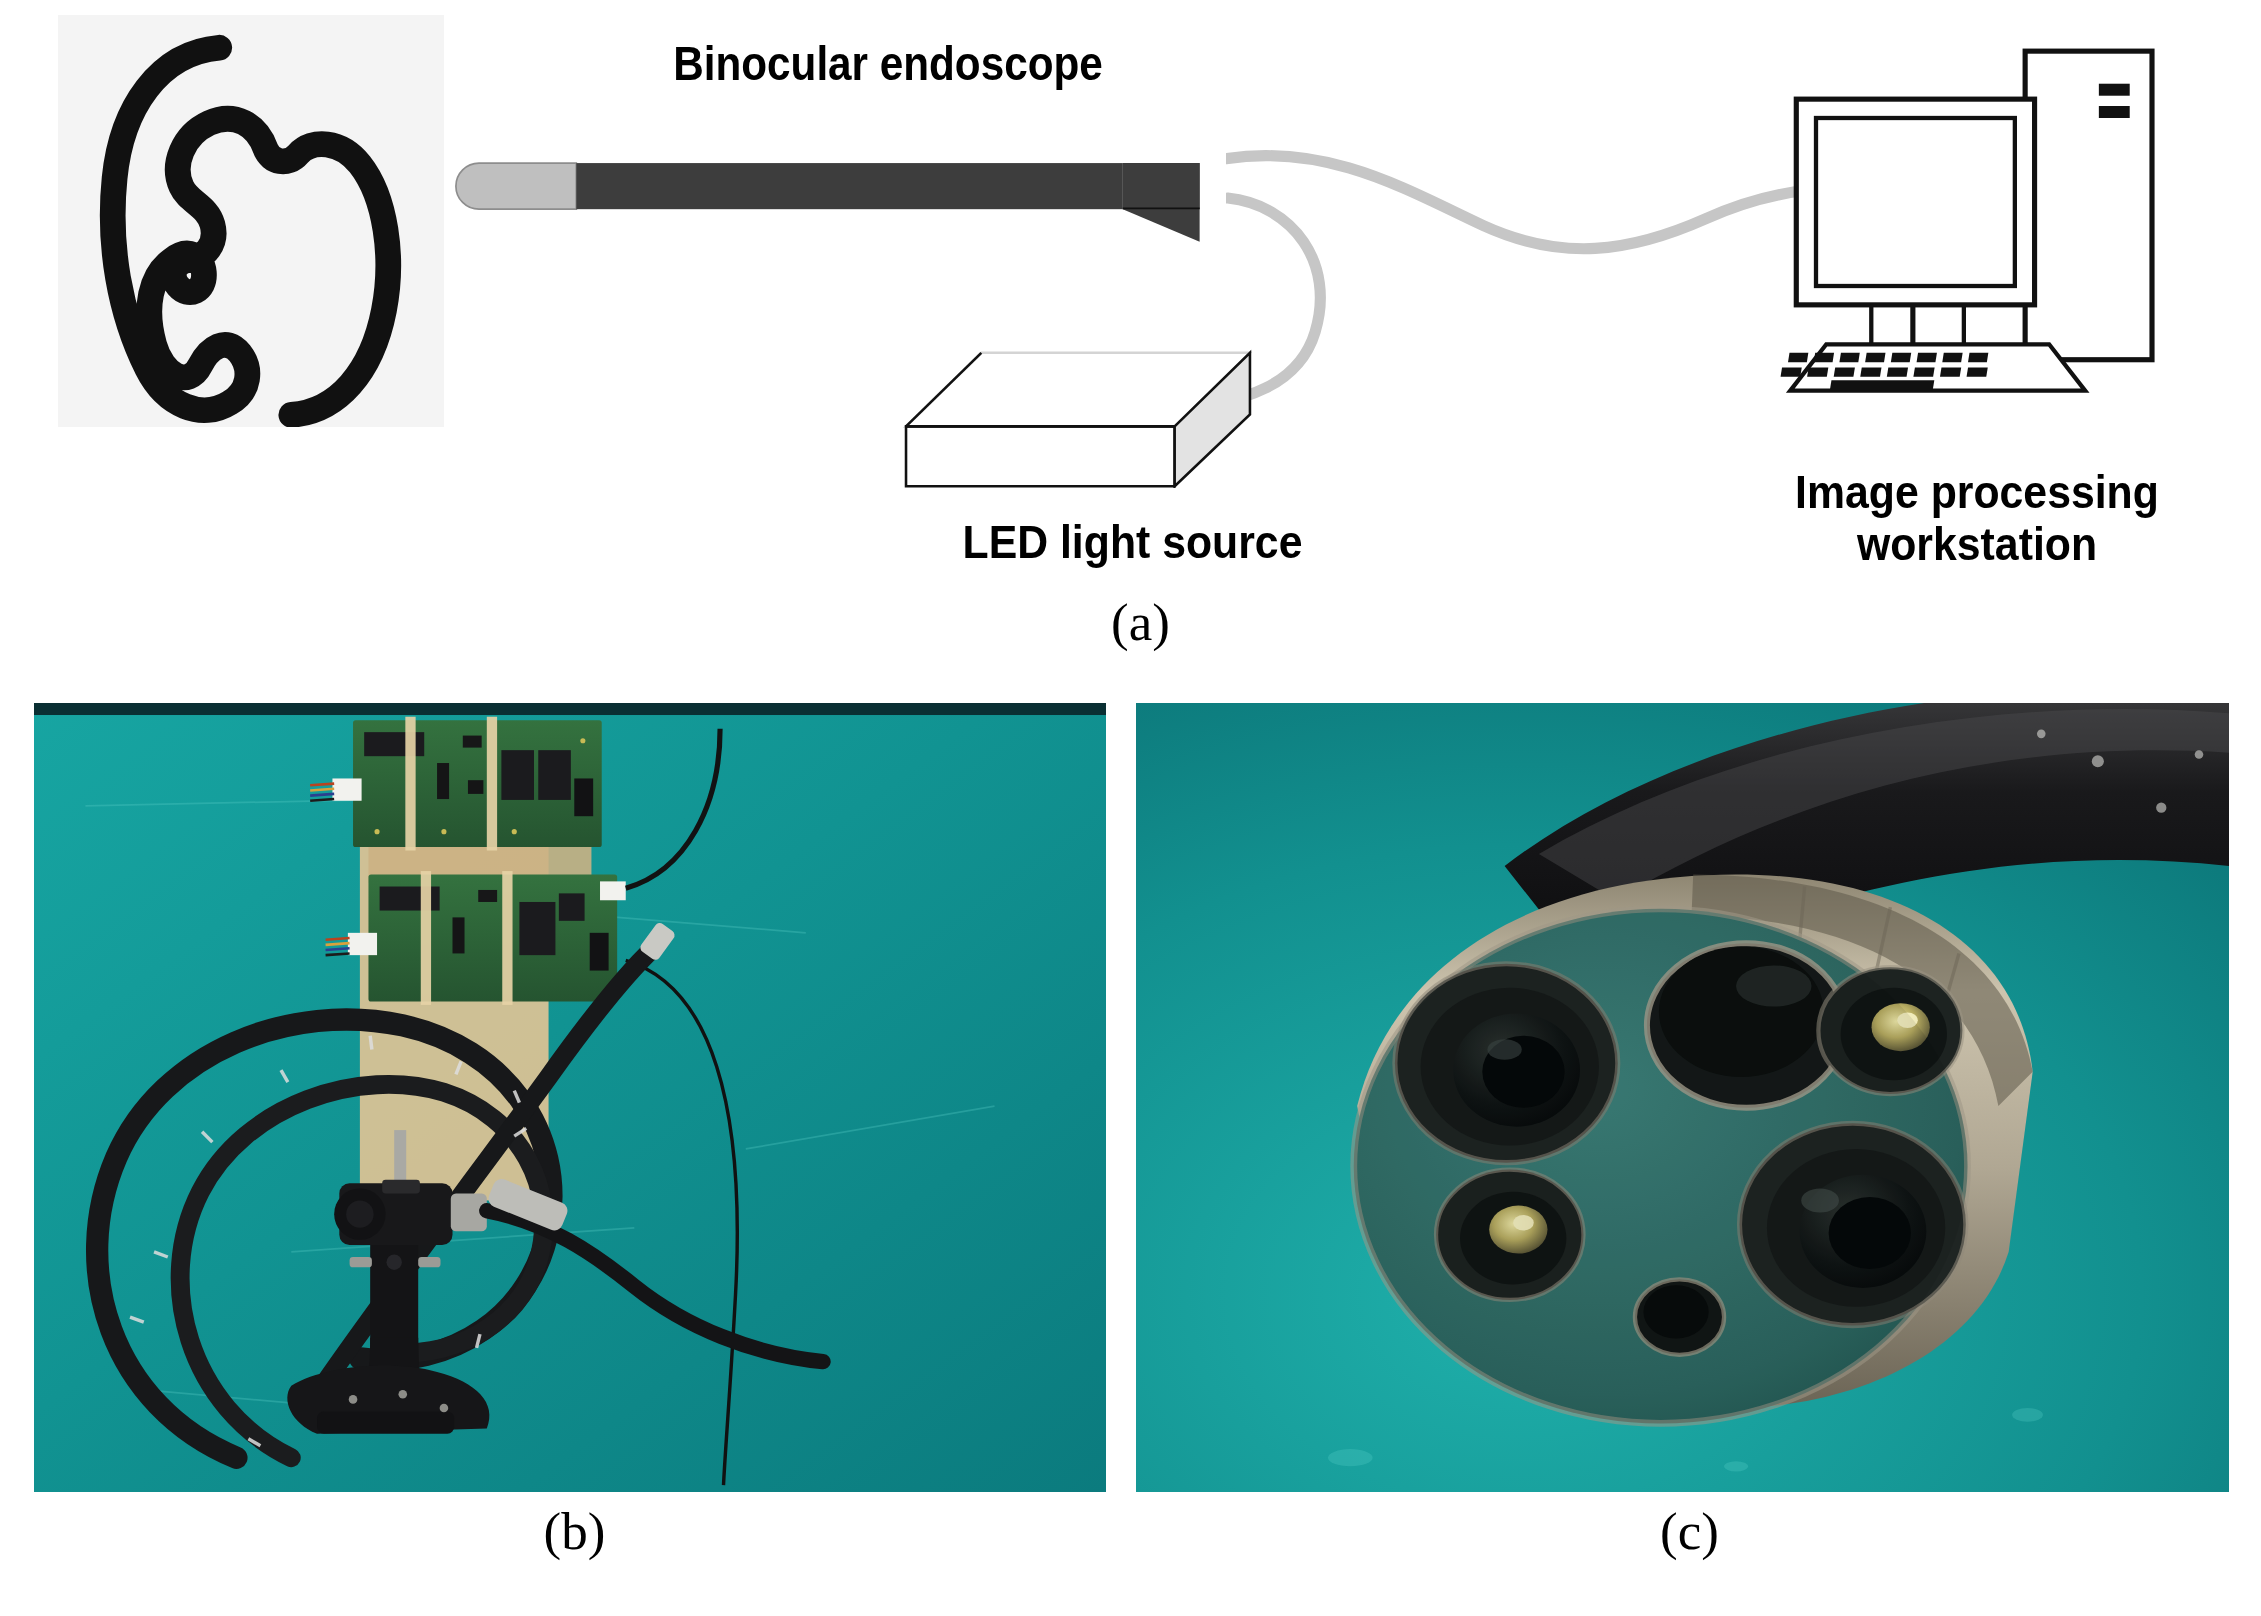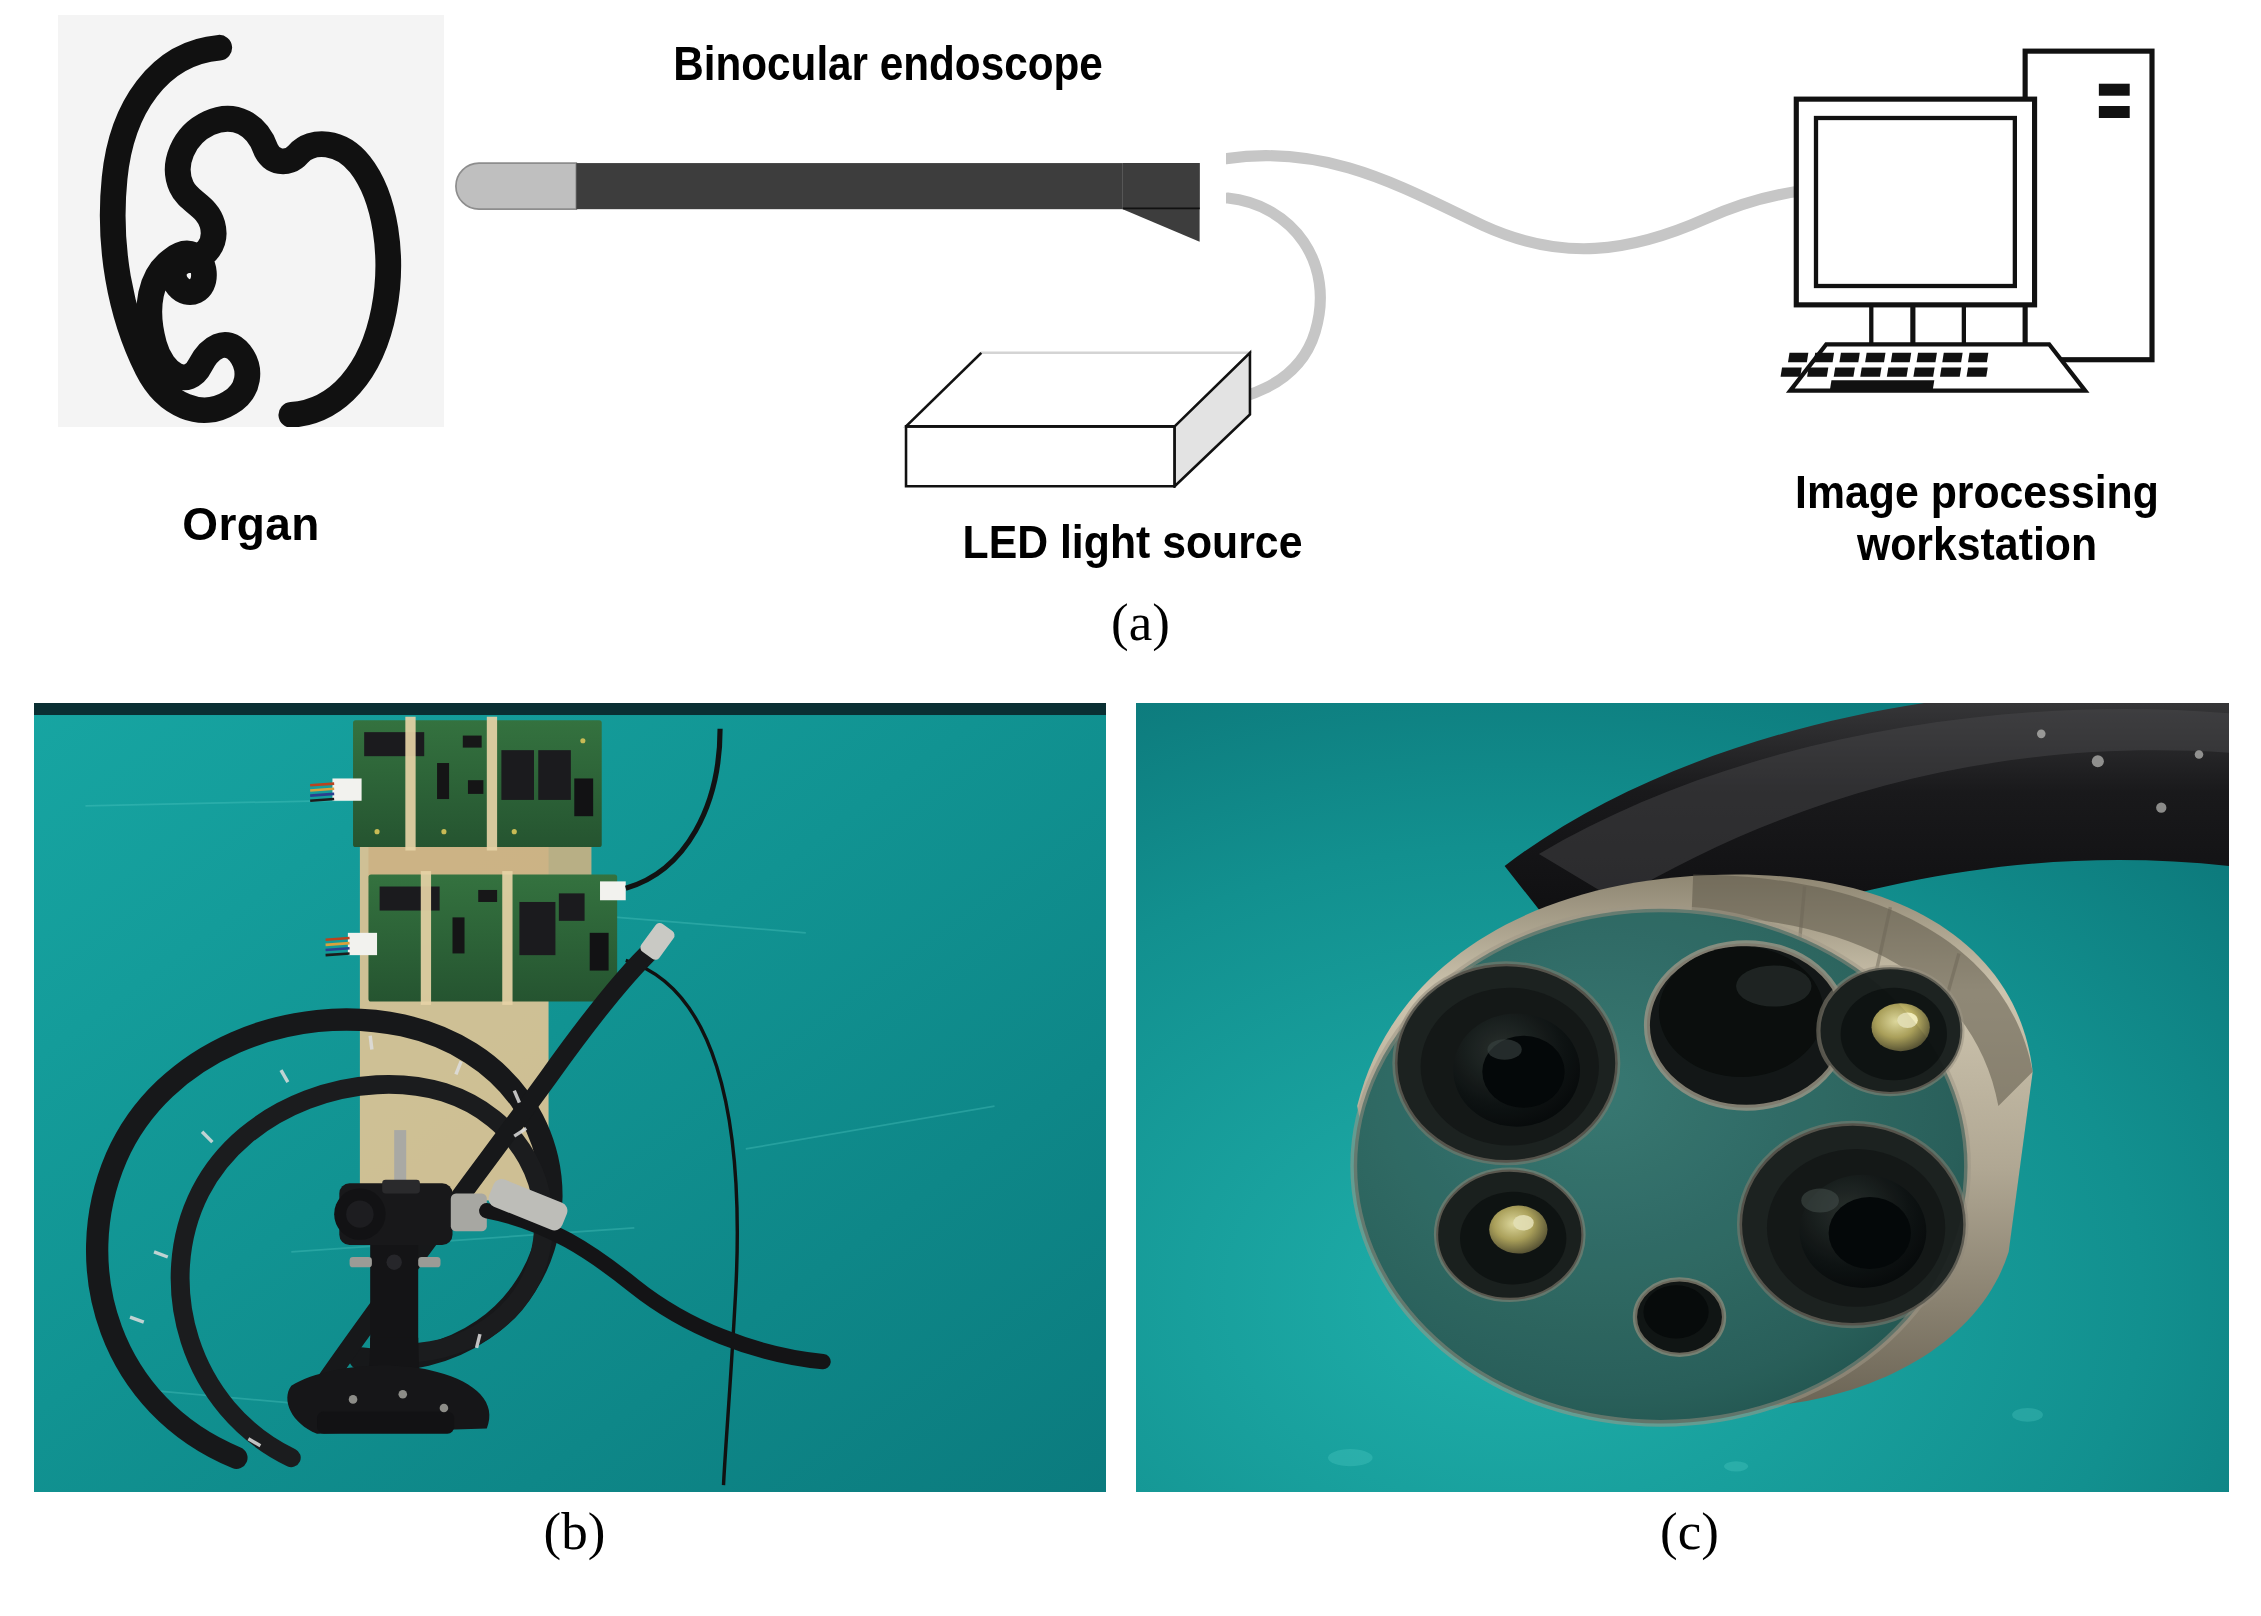--- a/index.html
+++ b/index.html
@@ -79,21 +79,20 @@
                C 172 284, 186 266, 180 244
                C 174 222, 152 218, 144 200
                C 132 174, 146 140, 176 126
                C 206 112, 232 128, 242 156
                C 248 172, 268 176, 280 162
                C 296 144, 330 146, 352 174
                C 382 212, 392 282, 380 344
                C 366 416, 326 462, 272 466" fill="none" stroke="#111111" stroke-width="30" stroke-linecap="round" stroke-linejoin="round"></path>
     </svg>
   </div>
-  <div id="organ-label">Organ</div>
 
   <div id="endoscope-title">Binocular endoscope</div>
 
   <svg id="endoscope-svg" viewBox="0 0 1180 130">
 
     <path d="M36 20 H150 V74 H36 A27 27 0 0 1 36 20 Z" fill="#bfbfbf" stroke="#8d8d8d" stroke-width="2"></path>
 
     <rect x="150" y="20" width="640" height="54" fill="#3d3d3d"></rect>
 
     <path d="M790 20 H880 V112 L790 74 Z" fill="#3d3d3d"></path>

